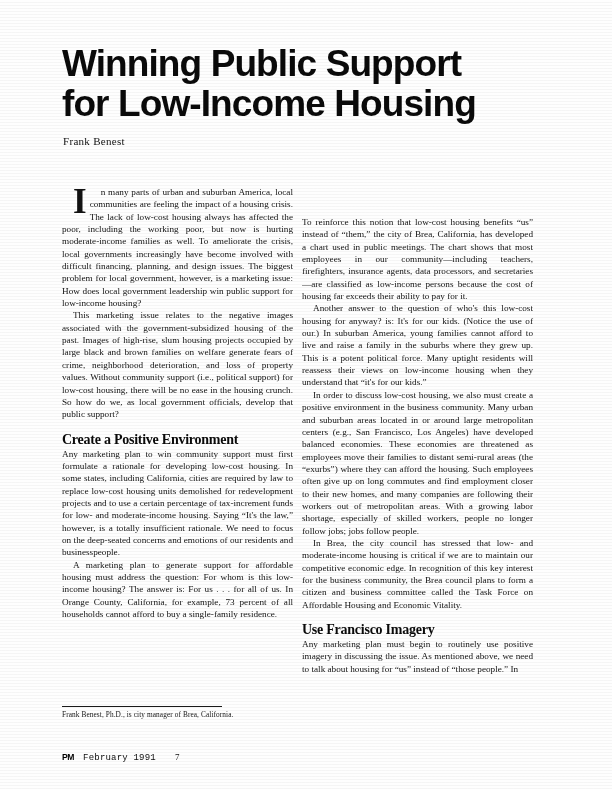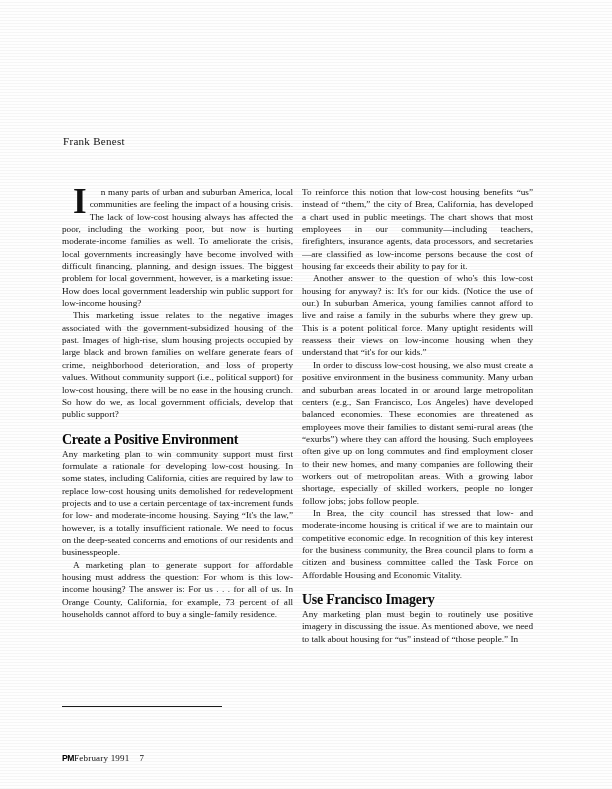--- a/index.html
+++ b/index.html
@@ -54,21 +54,21 @@
   .col {
     position: absolute;
     top: 186px;
     width: 231px;
     font-size: 9.2px;
     line-height: 12.35px;
     text-align: justify;
     color: #121212;
   }
   .col-left  { left: 62px; }
-  .col-right { left: 302px; }
+  .col-right { left: 302px; margin-top: 30px; }
 
   .col p {
     margin: 0;
     text-indent: 11px;
     hyphens: manual;
   }
   .col p.no-indent { text-indent: 0; }
 
   
   .dropcap-para {
@@ -114,31 +114,31 @@
     color: #151515;
   }
 
   
   .footer {
     position: absolute;
     left: 62px;
     top: 741px;
     display: flex;
     align-items: baseline;
-    gap: 0;
+    gap: 9px;
   }
   .footer-logo {
     font-family: "Liberation Sans", "DejaVu Sans", sans-serif;
     font-weight: bold;
     font-size: 8.6px;
     letter-spacing: -0.4px;
     color: #000000;
   }
   .footer-date {
-    font-family: Liberation Serif, serif;
+    font-family: Liberation Mono, monospace;
     font-size: 9px;
     letter-spacing: 0.2px;
     color: #0e0e0e;
     margin-top: 12px;
   }
   .footer-page {
     font-family: "Liberation Serif", "DejaVu Serif", serif;
     font-size: 9px;
     margin-left: 10px;
     color: #0e0e0e;
@@ -152,20 +152,24 @@
     opacity: 0.035;
     background:
       repeating-linear-gradient(0deg, #000 0 1px, transparent 1px 3px);
   }
 </style>
 </head>
 <body>
 
 <div class="page">
 
+  <div class="title-block">
+    <h1 class="doc-title">Winning Public Support
+for Low-Income Housing</h1>
+  </div>
 
   <div class="byline">Frank Benest</div>
 
   <div class="col col-left">
 
     <p class="dropcap-para"><span class="dropcap">I</span><span>n many parts of urban and suburban America, local communities are feeling the impact of a housing crisis. The lack of low-cost housing always has affected the poor, including the working poor, but now is hurting moderate-income families as well. To ameliorate the crisis, local governments increasingly have become involved with difficult financing, planning, and design issues. The biggest problem for local government, however, is a marketing issue: How does local government leadership win public support for low-income housing?</span></p>
 
     <p>This marketing issue relates to the negative images associated with the government-subsidized housing of the past. Images of high-rise, slum housing projects occupied by large black and brown families on welfare generate fears of crime, neighborhood deterioration, and loss of property values. Without community support (i.e., political support) for low-cost housing, there will be no ease in the housing crunch. So how do we, as local government officials, develop that public support?</p>
 
     <h2 class="section-head">Create a Positive Environment</h2>
@@ -185,20 +189,21 @@
 
     <p>In Brea, the city council has stressed that low- and moderate-income housing is critical if we are to maintain our competitive economic edge. In recognition of this key interest for the business community, the Brea council plans to form a citizen and business committee called the Task Force on Affordable Housing and Economic Vitality.</p>
 
     <h2 class="section-head">Use Francisco Imagery</h2>
 
     <p class="no-indent">Any marketing plan must begin to routinely use positive imagery in discussing the issue. As mentioned above, we need to talk about housing for “us” instead of “those people.” In</p>
   </div>
 
   <div class="footnote-wrap">
     <div class="footnote-rule"></div>
+    <div class="footnote">Frank Benest, Ph.D., is city manager of Brea, California.</div>
   </div>
 
   <div class="footer">
     <span class="footer-logo">PM</span>
     <span class="footer-date">February 1991</span>
     <span class="footer-page">7</span>
   </div>
 
   <div class="scan-noise"></div>
 </div>

